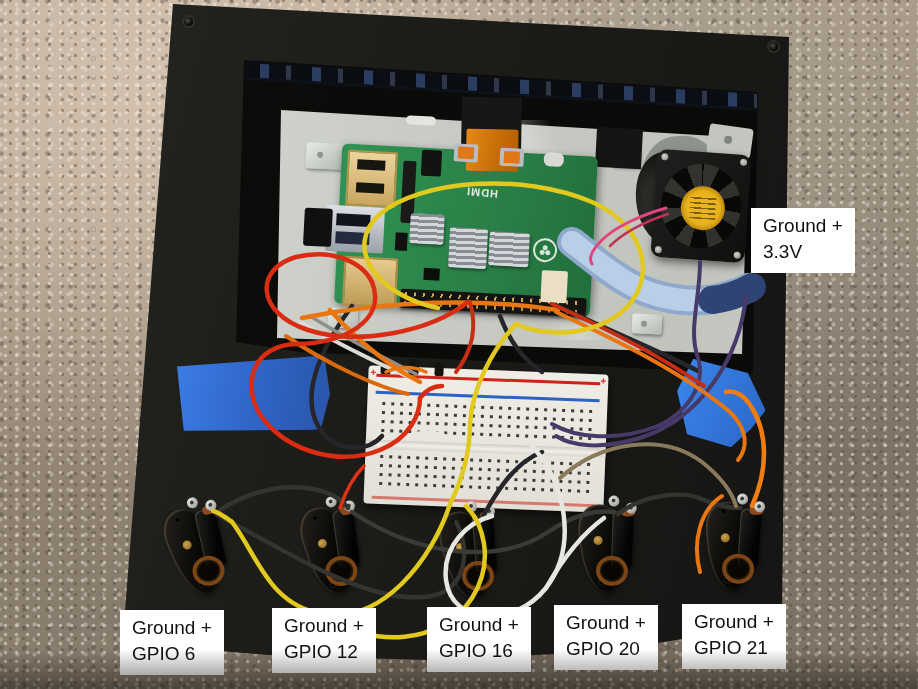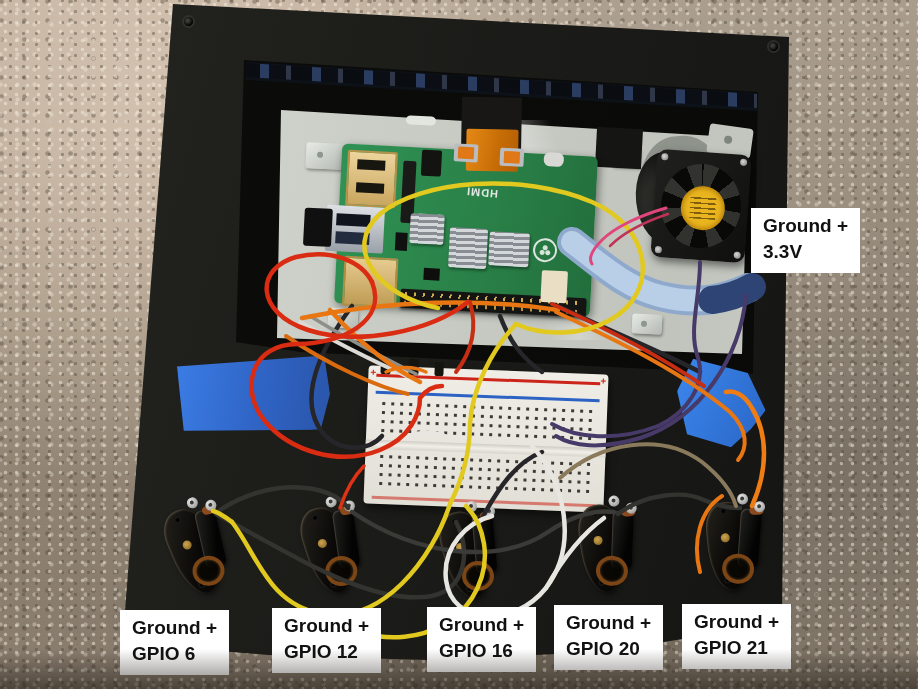--- a/index.html
+++ b/index.html
@@ -168,21 +168,21 @@
   .sw-term-a{left:28px;top:4px}.sw-term-b{left:46px;top:9px}
   .sw-screw{left:18px;top:46px;width:9px;height:9px;border-radius:50%;
     background:radial-gradient(circle at 40% 40%,#cfa650,#7c5a1c);}
 
   
   .wires{left:0;top:0;}
 
   
   .annotation{display:inline-block;background:#ffffff;color:#111111;
     padding:5px 12px 8px 12px;font-size:19px;line-height:1.38;}
-  .ann-line{position:static;display:block;white-space:nowrap;font-weight:bold;}
+  .ann-line{position:static;display:block;white-space:nowrap;}
 </style>
 </head>
 <body>
 
 <div class="scene">
 
   <div class="carpet"></div>
   <div class="carpet-speckle"></div>
 
   <div class="panel-shadow"></div>

